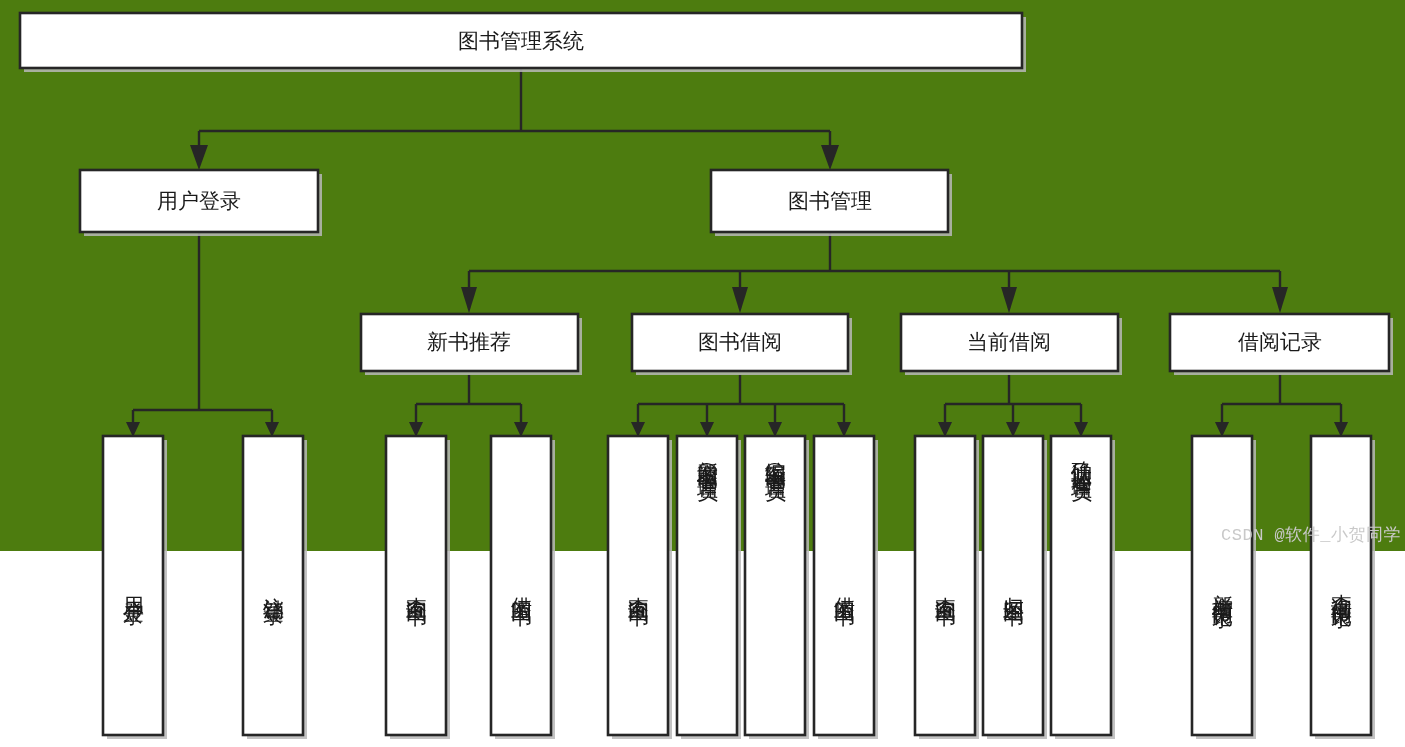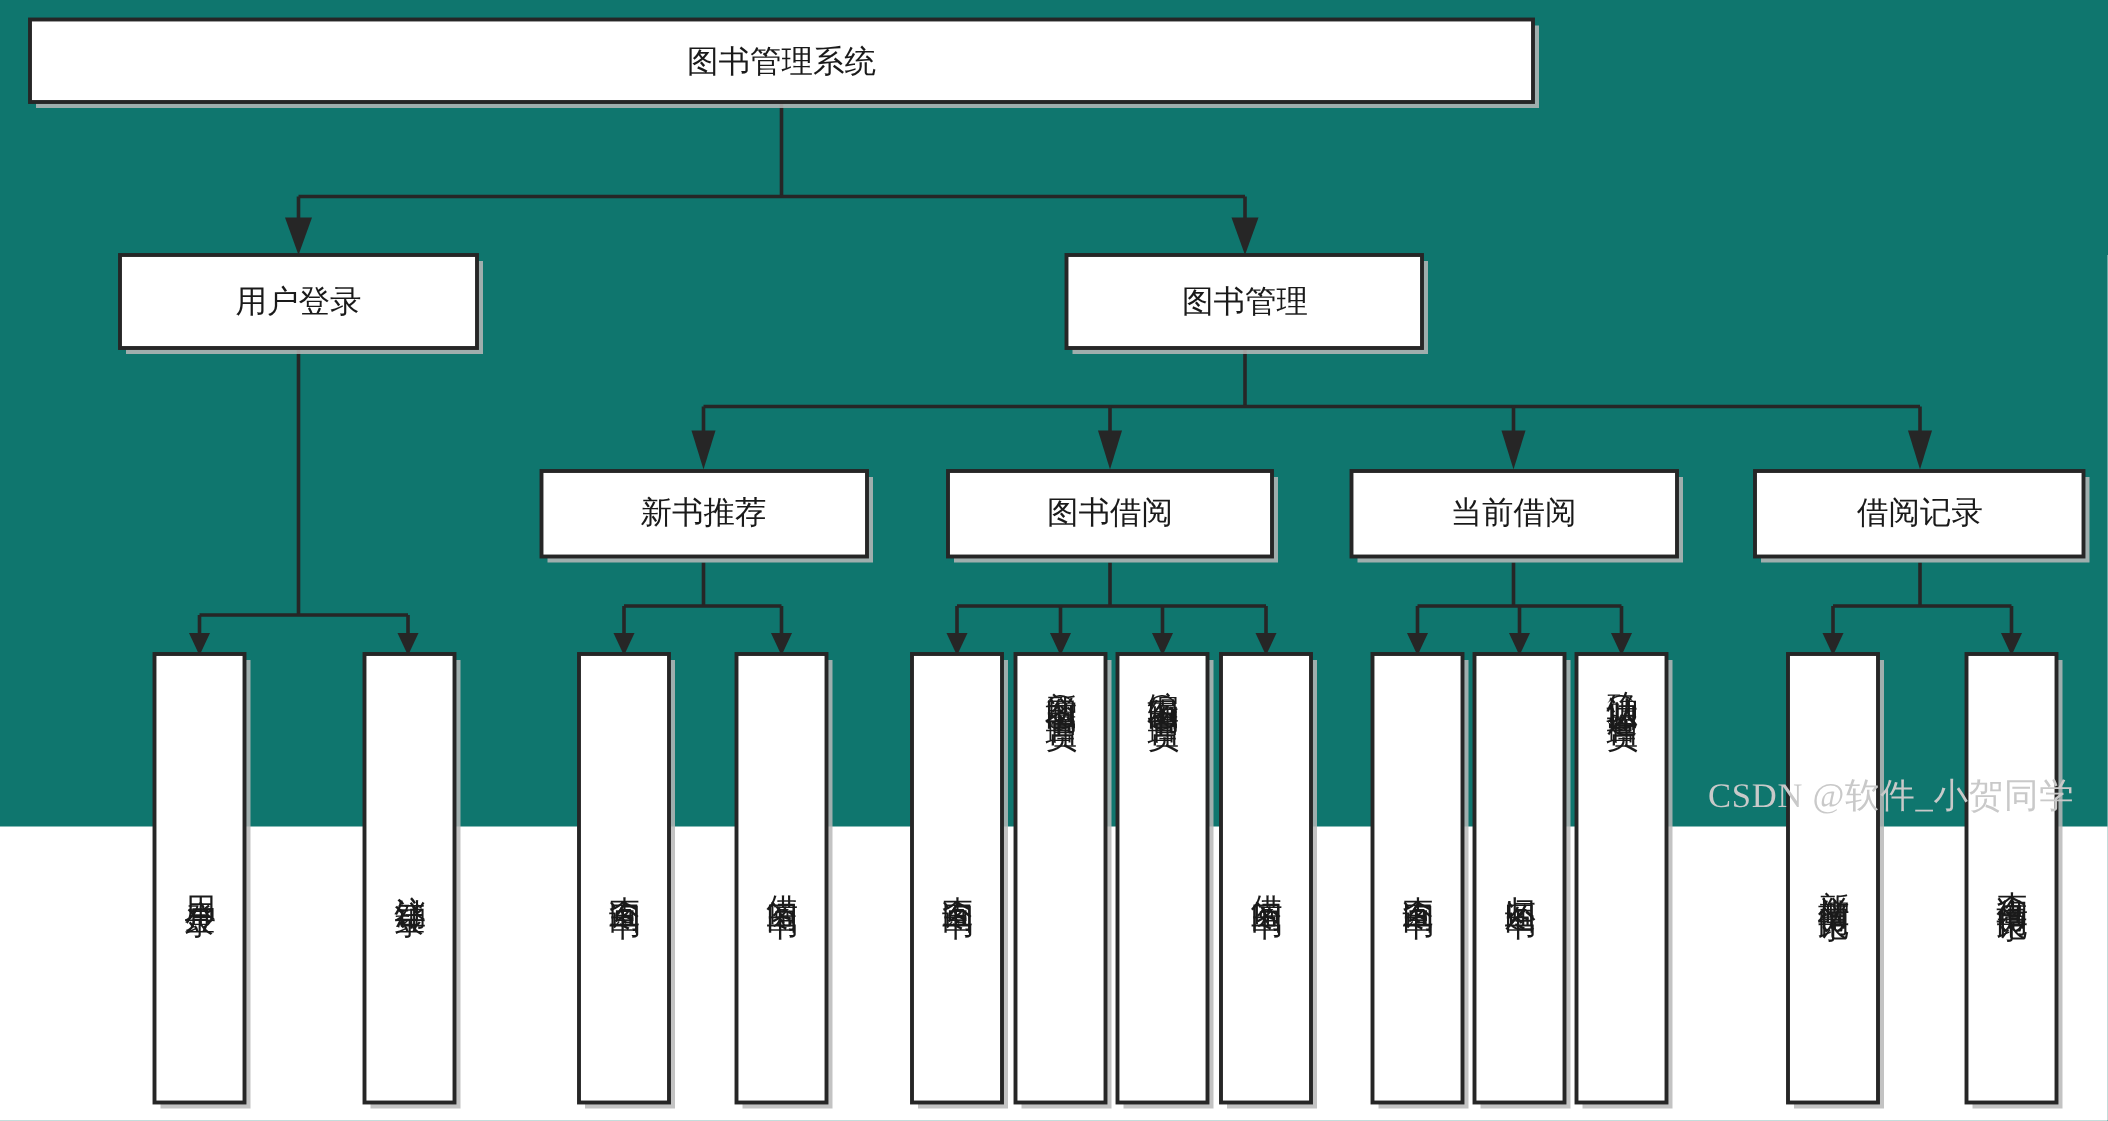--- a/index.html
+++ b/index.html
@@ -12,21 +12,21 @@
     width: 1405px;
     height: 747px;
     font-family: "DejaVu Sans", "Liberation Sans", sans-serif;
     overflow: hidden;
     position: relative;
   }
   #diagram-root {
     position: relative;
     width: 1405px;
     height: 551px;
-    background: #0f766e;
+    background: #4d7c0f;
   }
   svg#diagram-svg {
     position: absolute;
     left: 0;
     top: 0;
     width: 1405px;
     height: 747px;
     display: block;
   }
   .node-box {
@@ -69,24 +69,24 @@
     font-family: "DejaVu Sans", "Liberation Sans", sans-serif;
     font-size: 21px;
     line-height: 1.28;
     color: #1a1a1a;
     letter-spacing: 3px;
     white-space: nowrap;
     text-align: center;
   }
   .watermark {
     position: absolute;
-    right: 22px;
+    right: 4px;
     bottom: 5px;
-    font-family: Liberation Serif, serif;
-    font-size: 23px;
+    font-family: Liberation Mono, monospace;
+    font-size: 17px;
     color: #c9c9c9;
     letter-spacing: 0.5px;
     white-space: nowrap;
   }
 </style>
 </head>
 <body>
 
 <div id="diagram-root">
 

